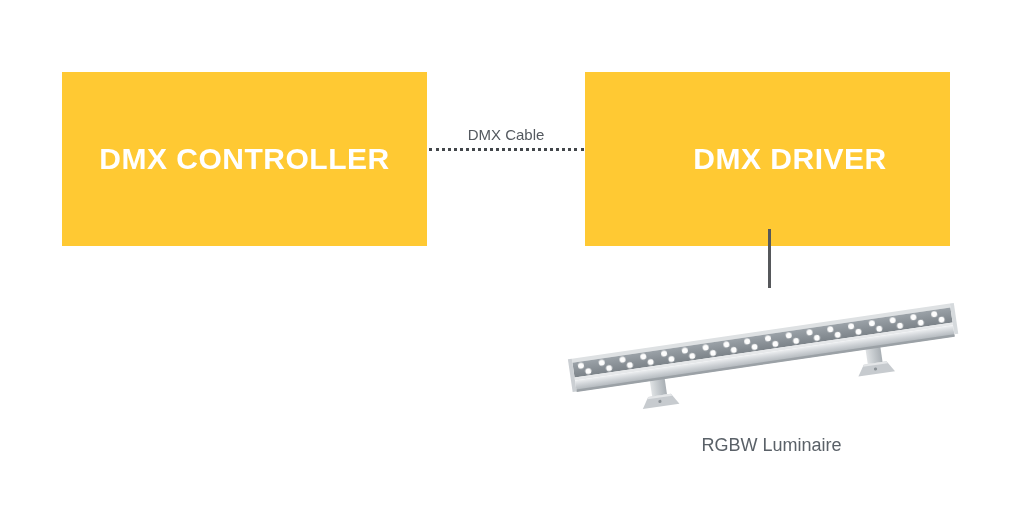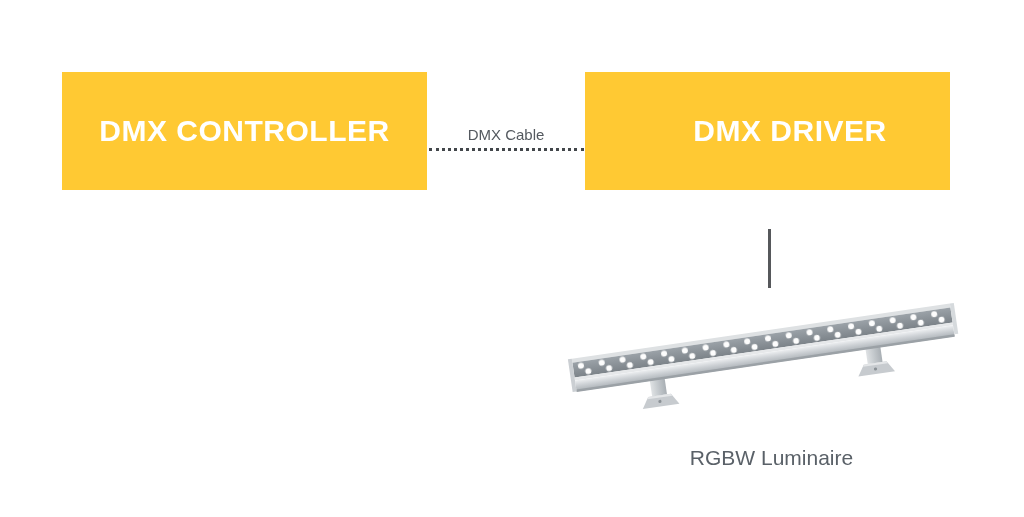--- a/index.html
+++ b/index.html
@@ -11,21 +11,21 @@
     width: 1024px;
     height: 517px;
     background: #ffffff;
     overflow: hidden;
   }
 
   .node {
     position: absolute;
     top: 72px;
     width: 365px;
-    height: 118px;
+    height: 174px;
     background: #FFC933;
     display: flex;
     align-items: center;
     justify-content: center;
     color: #FFFFFF;
     font-size: 30px;
     font-weight: 700;
     letter-spacing: 0.5px;
     white-space: nowrap;
   }
@@ -64,24 +64,24 @@
     position: absolute;
     left: 558px;
     top: 298px;
     width: 410px;
     height: 130px;
   }
 
   .luminaire-caption {
     position: absolute;
     left: 649px;
-    top: 446px;
+    top: 435px;
     width: 245px;
     text-align: center;
-    font-size: 21px;
+    font-size: 18px;
     color: #5A6168;
   }
 </style>
 </head>
 <body>
 
 <div class="stage">
 
   <div class="node node--controller">
     <span>DMX CONTROLLER</span>

